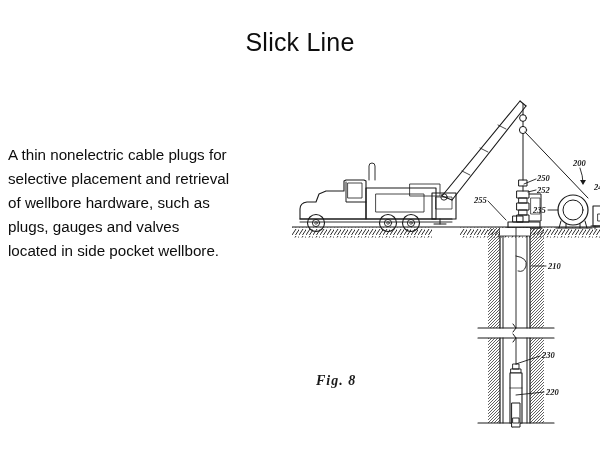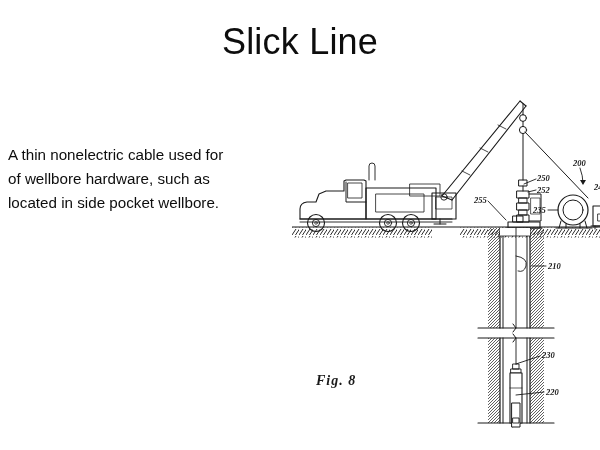--- a/index.html
+++ b/index.html
@@ -16,21 +16,21 @@
     color: #000000;
   }
 
   
   #slide-title {
     position: absolute;
     left: 0;
     top: 22px;
     width: 600px;
     text-align: center;
-    font-size: 36px;
+    font-size: 25px;
     font-weight: 400;
     line-height: 40px;
     letter-spacing: 0.2px;
     color: #0d0d0d;
     white-space: nowrap;
   }
 
   
   #body-text {
     position: absolute;
@@ -70,22 +70,24 @@
     color: #1a1a1a;
     letter-spacing: 1px;
   }
 </style>
 </head>
 <body>
 
 <div id="slide-title">Slick Line</div>
 
 <div id="body-text">
-  <div class="line">A thin nonelectric cable used for</div>
+  <div class="line">A thin nonelectric cable plugs for</div>
+  <div class="line">selective placement and retrieval</div>
   <div class="line">of wellbore hardware, such as</div>
+  <div class="line"> plugs, gauges and valves</div>
   <div class="line">located in side pocket wellbore.</div>
 </div>
 
 <div id="figure-panel">
 
   <svg id="figure-svg" width="308" height="350" viewBox="0 0 308 350">
 
     <defs>
 
       <pattern id="earthHatch" width="7" height="7" patternUnits="userSpaceOnUse" patternTransform="rotate(0)">

